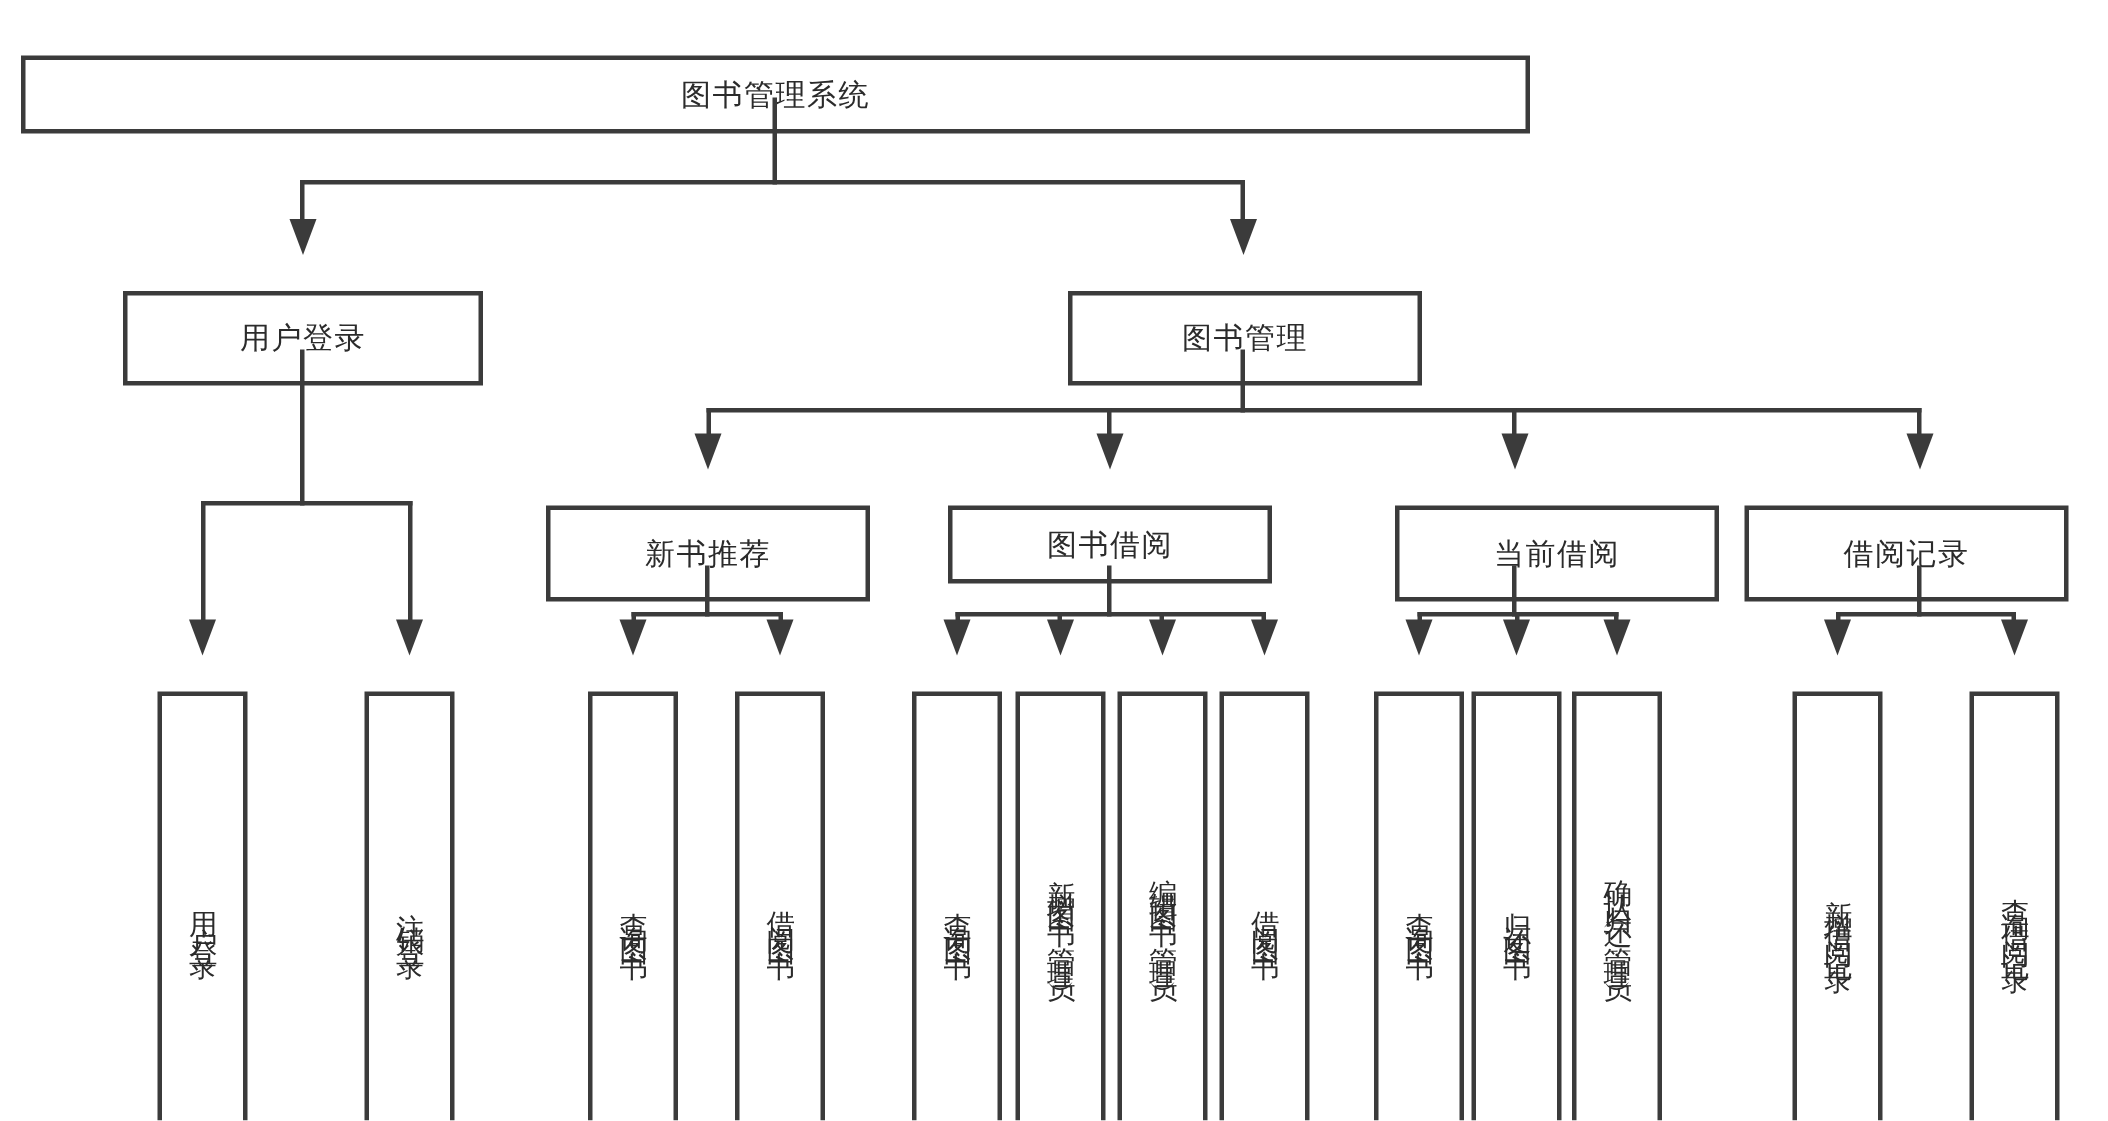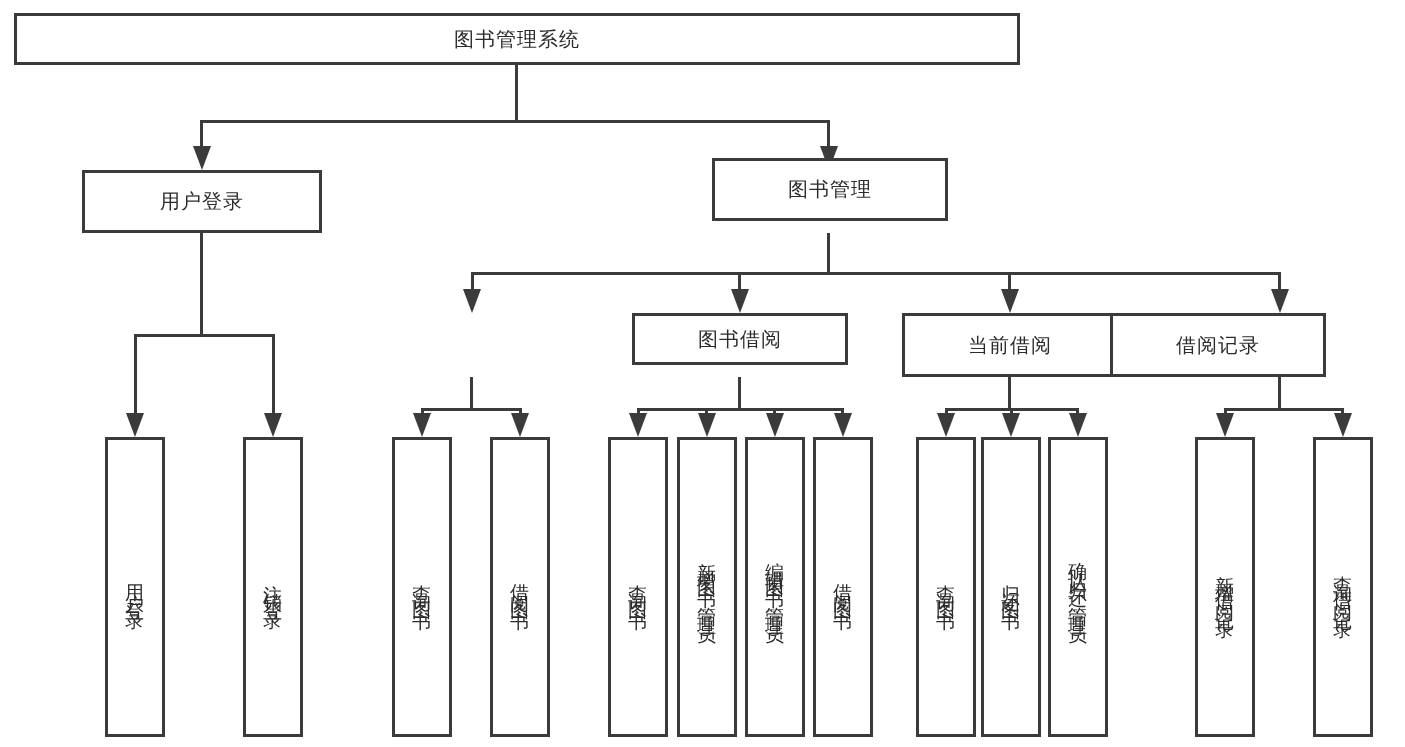--- a/index.html
+++ b/index.html
@@ -21,20 +21,21 @@
     border: 3px solid #3b3b3b;
     background: #ffffff;
     display: flex;
     align-items: center;
     justify-content: center;
     color: #2b2b2b;
     font-size: 20px;
     letter-spacing: 1px;
     text-align: center;
     white-space: nowrap;
+    margin-top: 24px;
   }
   .vbox {
     writing-mode: vertical-rl;
     text-orientation: mixed;
     font-size: 19px;
     letter-spacing: 9px;
     white-space: normal;
     line-height: 1;
   }
   .hline, .vline {
@@ -69,43 +70,44 @@
   <div class="box" style="left:14px;top:13px;width:1006px;height:52px">图书管理系统</div>
 
   <div class="vline" style="left:515px;top:65px;height:58px"></div>
   <div class="hline" style="left:200px;top:120px;width:630px"></div>
   <div class="vline" style="left:200px;top:120px;height:30px"></div>
   <div class="vline" style="left:827px;top:120px;height:30px"></div>
   <div class="arrow" style="left:193px;top:146px"></div>
   <div class="arrow" style="left:820px;top:146px"></div>
 
   <div class="box" style="left:82px;top:170px;width:240px;height:63px">用户登录</div>
-  <div class="box" style="left:712px;top:158px;width:236px;height:63px">图书管理</div>
+  <div class="box" style="left:712px;top:170px;width:236px;height:63px">图书管理</div>
 
   <div class="vline" style="left:200px;top:233px;height:104px"></div>
   <div class="hline" style="left:134px;top:334px;width:141px"></div>
   <div class="vline" style="left:134px;top:334px;height:82px"></div>
   <div class="vline" style="left:272px;top:334px;height:82px"></div>
   <div class="arrow" style="left:126px;top:413px"></div>
   <div class="arrow" style="left:264px;top:413px"></div>
 
   <div class="vline" style="left:827px;top:233px;height:42px"></div>
   <div class="hline" style="left:471px;top:272px;width:810px"></div>
   <div class="vline" style="left:471px;top:272px;height:23px"></div>
   <div class="vline" style="left:738px;top:272px;height:23px"></div>
   <div class="vline" style="left:1008px;top:272px;height:23px"></div>
   <div class="vline" style="left:1278px;top:272px;height:23px"></div>
   <div class="arrow" style="left:463px;top:289px"></div>
   <div class="arrow" style="left:731px;top:289px"></div>
   <div class="arrow" style="left:1001px;top:289px"></div>
   <div class="arrow" style="left:1271px;top:289px"></div>
 
+  <div class="box" style="left:364px;top:313px;width:216px;height:64px">新书推荐</div>
   <div class="box" style="left:632px;top:313px;width:216px;height:52px">图书借阅</div>
-  <div class="box" style="left:902px;top:313px;width:216px;height:64px">当前借阅</div>
-  <div class="box" style="left:1110px;top:313px;width:216px;height:64px">借阅记录</div>
+  <div class="box" style="left:930px;top:313px;width:216px;height:64px">当前借阅</div>
+  <div class="box" style="left:1163px;top:313px;width:216px;height:64px">借阅记录</div>
 
   <div class="vline" style="left:470px;top:377px;height:34px"></div>
   <div class="hline" style="left:421px;top:408px;width:101px"></div>
   <div class="vline" style="left:421px;top:408px;height:12px"></div>
   <div class="vline" style="left:519px;top:408px;height:12px"></div>
   <div class="arrow" style="left:413px;top:413px"></div>
   <div class="arrow" style="left:511px;top:413px"></div>
 
   <div class="vline" style="left:738px;top:377px;height:34px"></div>
   <div class="hline" style="left:637px;top:408px;width:207px"></div>

